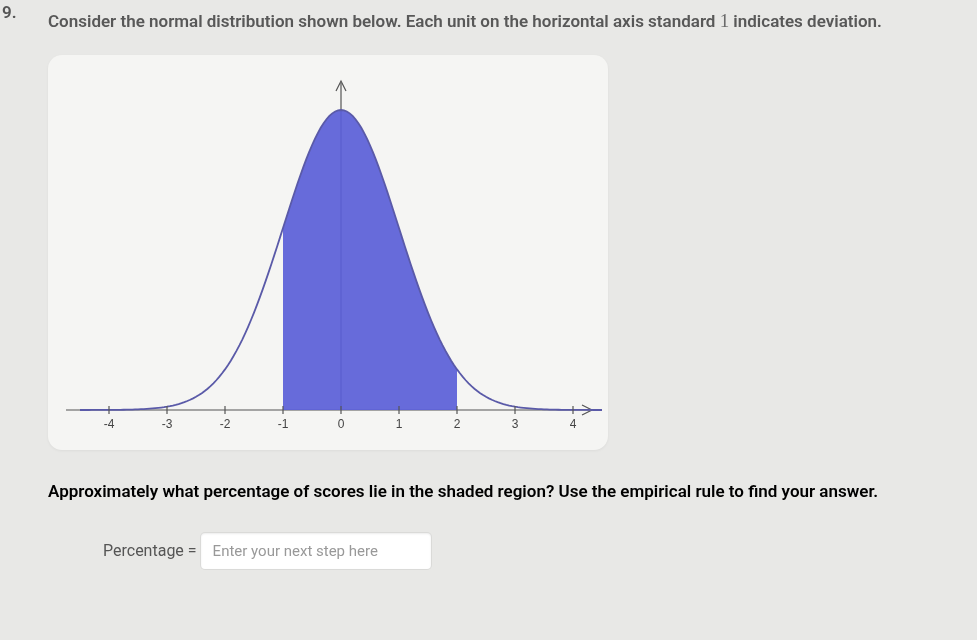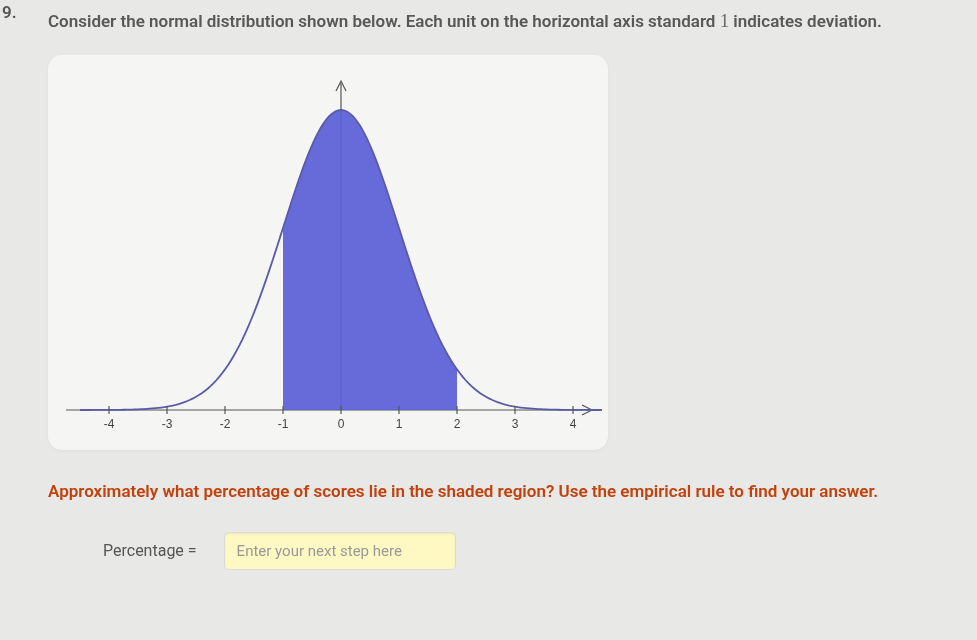--- a/index.html
+++ b/index.html
@@ -58,40 +58,40 @@
     }
     .tick-label {
       font-size: 12px;
       fill: #444;
       font-family: Arial, sans-serif;
       text-anchor: middle;
     }
     .followup-text {
       font-size: 17px;
       font-weight: 600;
-      color: #c2410c;
+      color: #000000;
       line-height: 1.55;
       margin-bottom: 28px;
     }
     .answer-row {
       display: flex;
       align-items: center;
-      gap: 28px;
+      gap: 4px;
       padding-left: 55px;
     }
     .answer-label {
       font-size: 16px;
       color: #555;
       font-weight: 400;
     }
     .answer-input {
       font-family: inherit;
       font-size: 15px;
       color: #888;
-      background: #fef9c3;
+      background: #ffffff;
       border: none;
       border-radius: 4px;
       padding: 8px 12px;
       width: 230px;
       box-shadow: inset 0 1px 2px rgba(0,0,0,0.08), 0 0 0 1px rgba(0,0,0,0.06);
       height: 36px;
     }
     .answer-input::placeholder {
       color: #999;
     }

